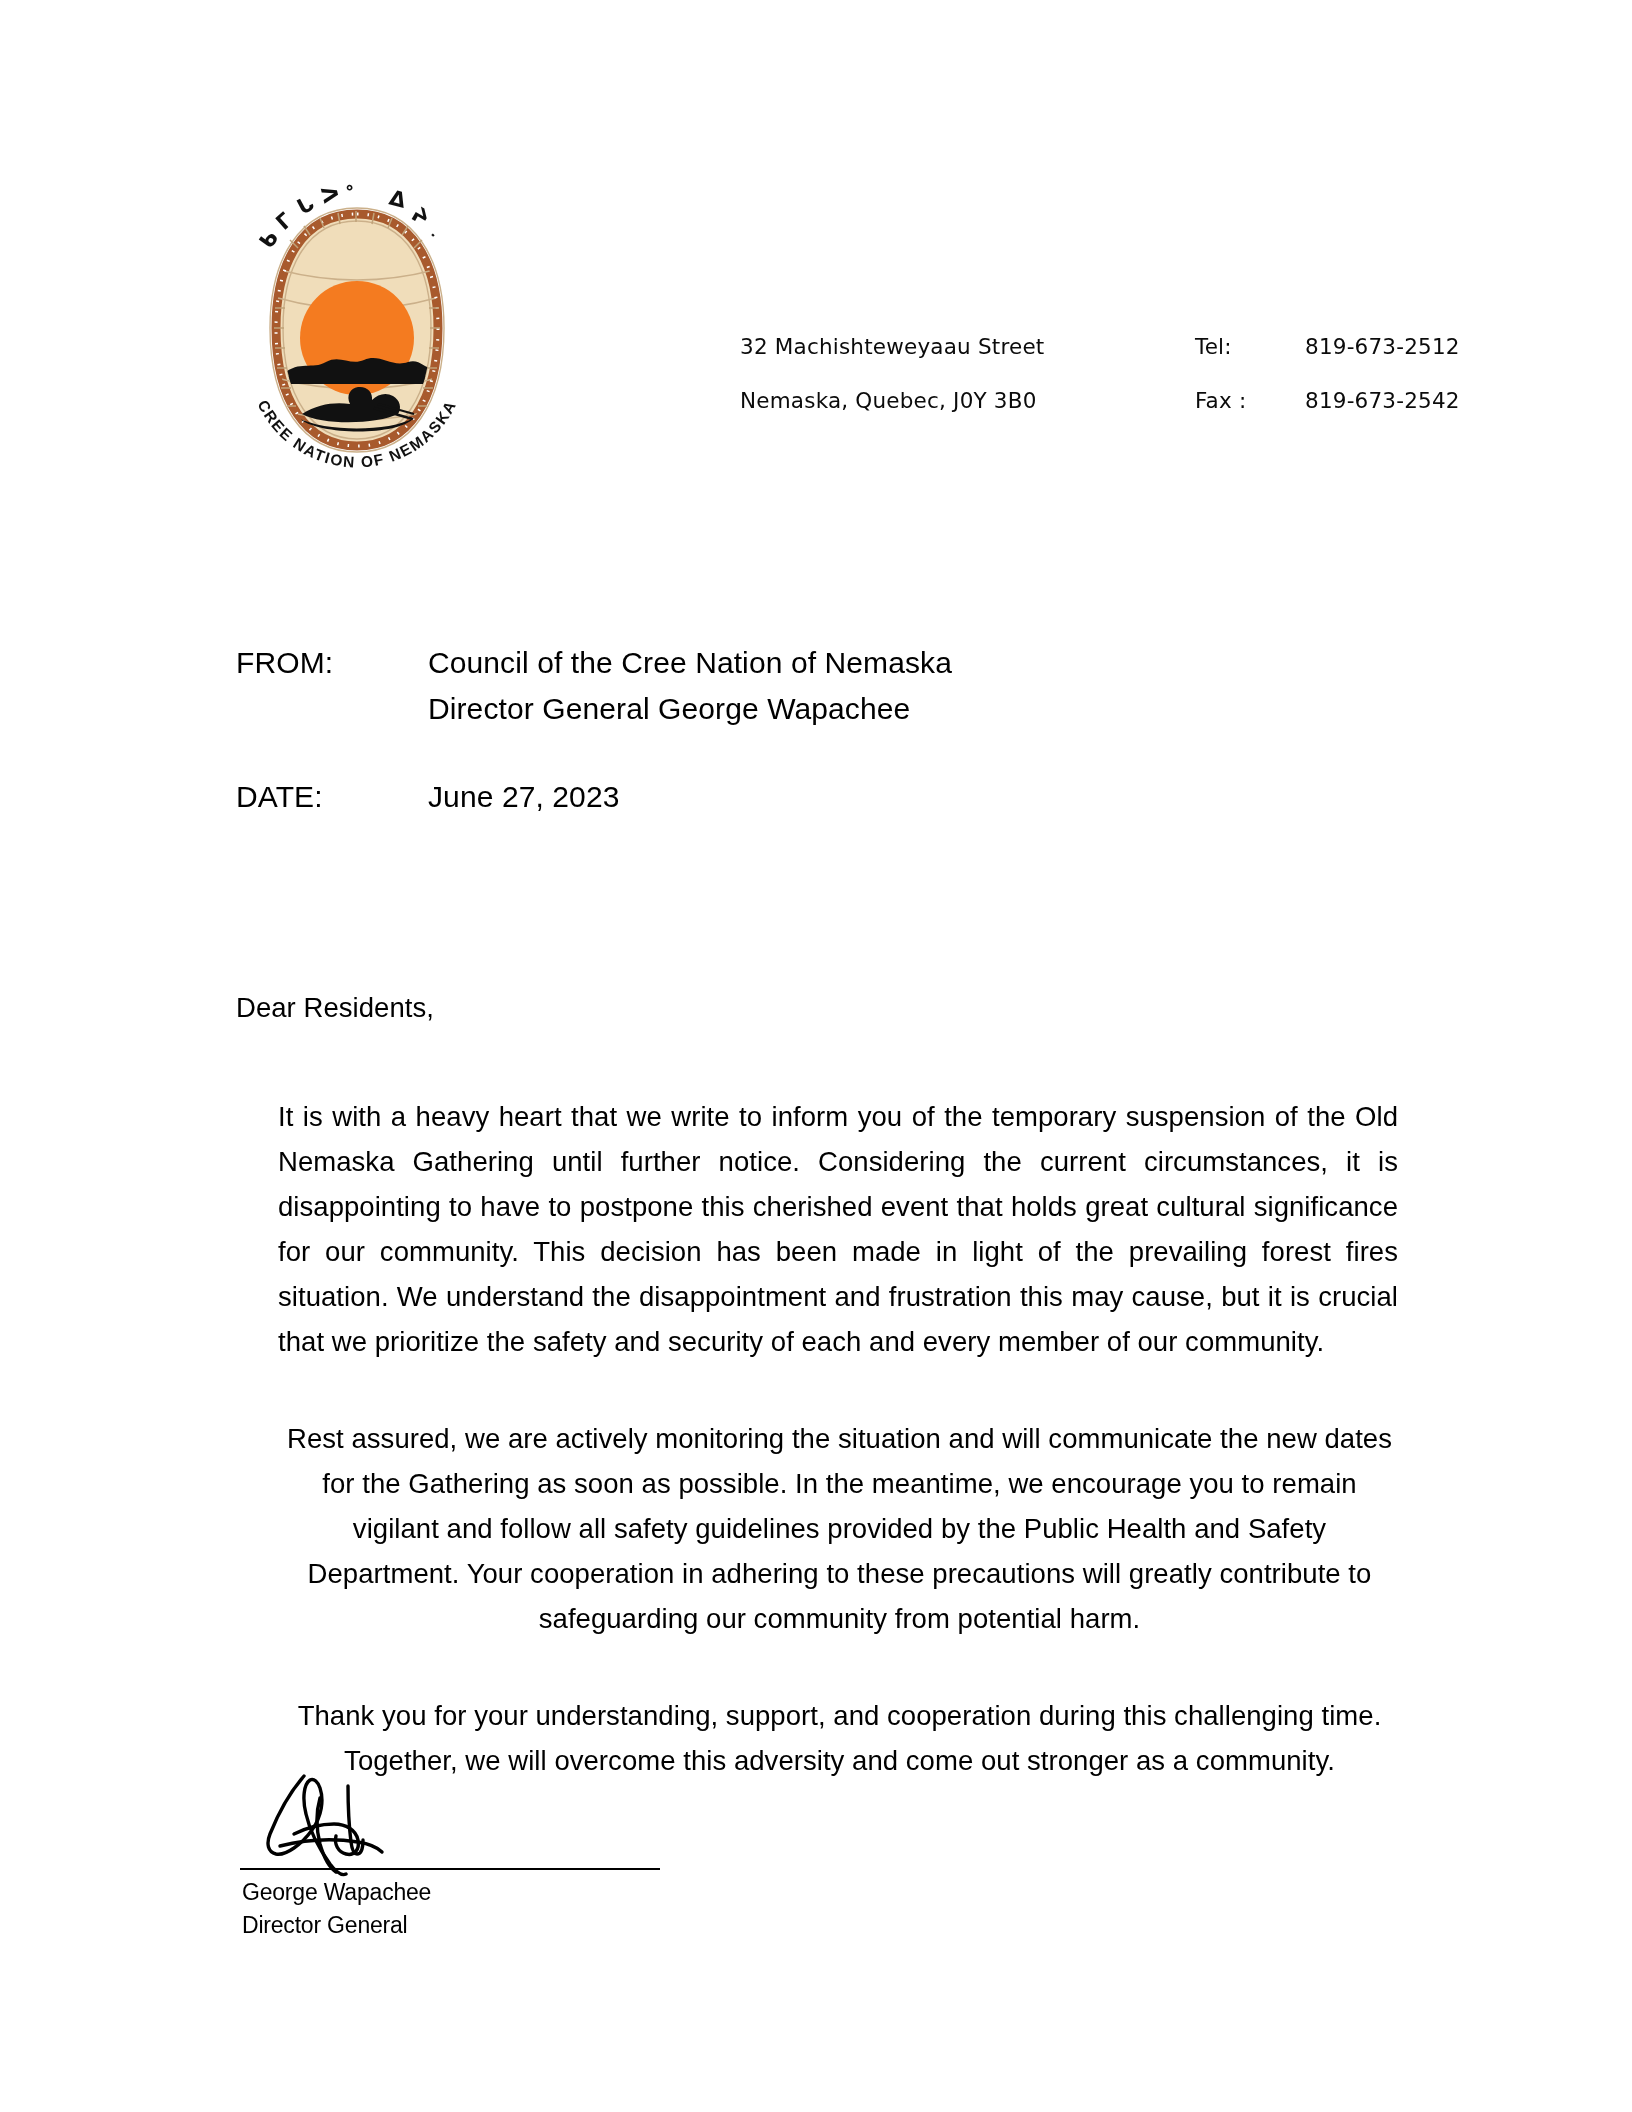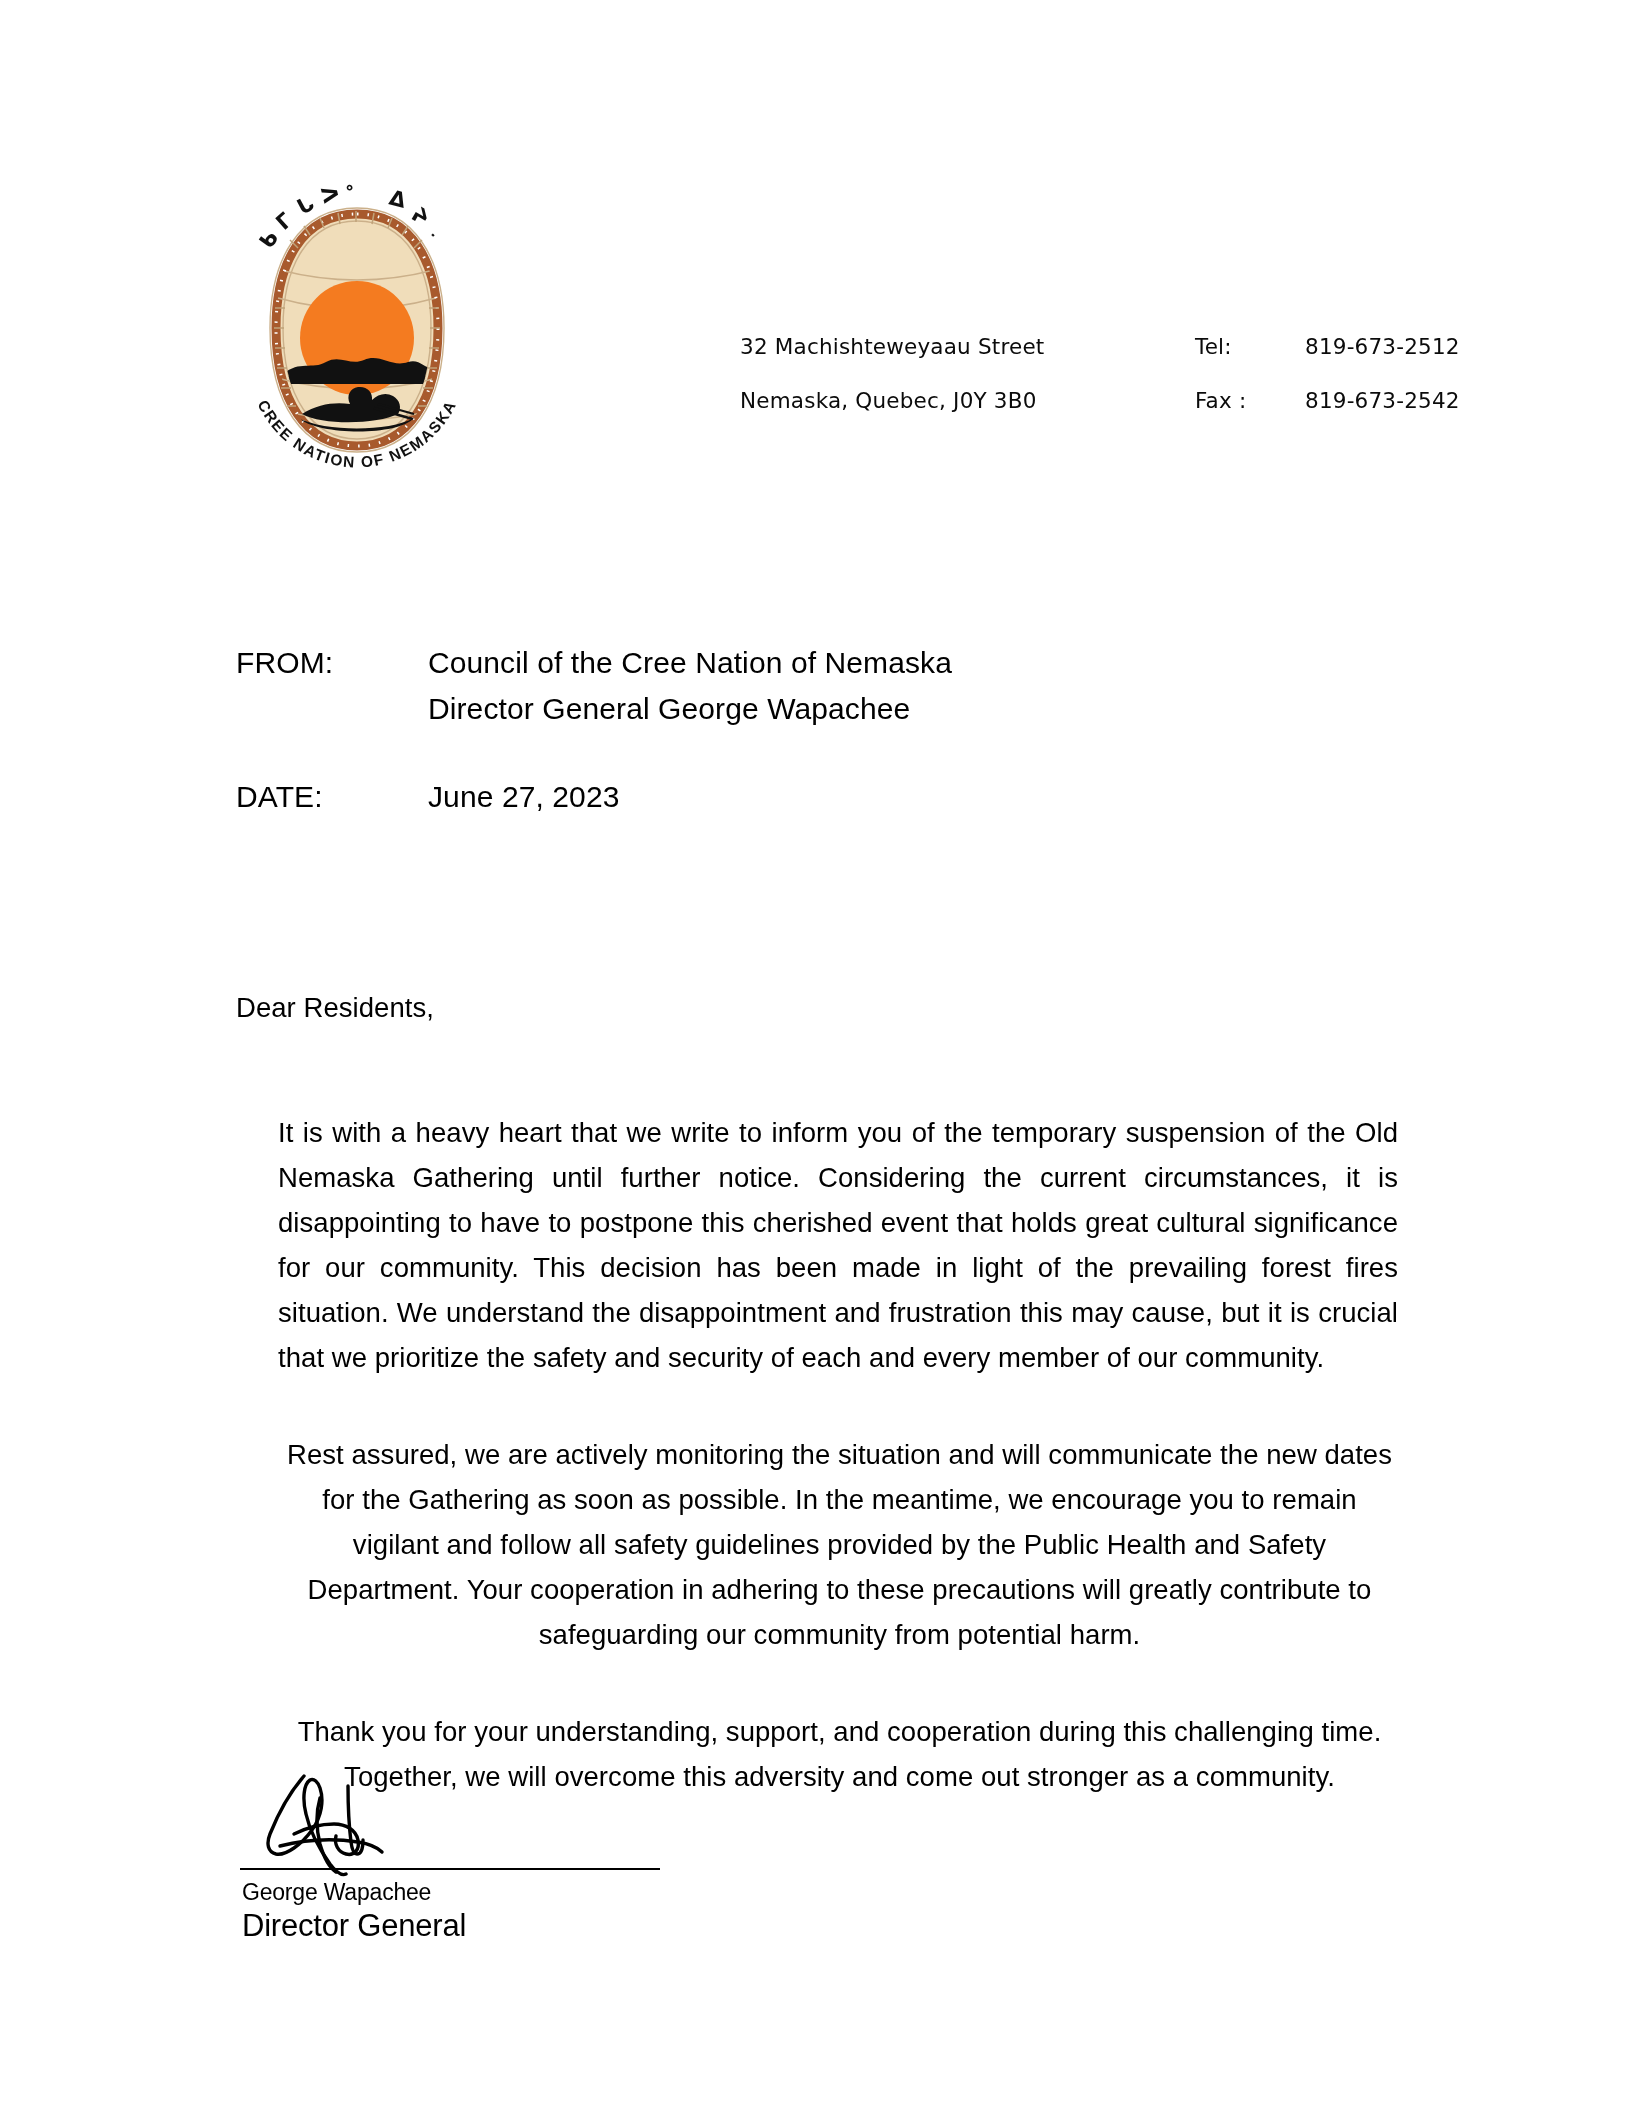--- a/index.html
+++ b/index.html
@@ -76,21 +76,21 @@
   
   .body-text {
     position: absolute;
     left: 236px;
     top: 985px;
     width: 1162px;
     font-size: 27.5px;
     line-height: 45px;
     letter-spacing: 0.05px;
   }
-  .salutation { margin: 0 0 80px 0; }
+  .salutation { margin: 0 0 64px 0; }
   .para { margin: 0 0 52px 0; }
   .para.justify { text-align: justify; text-justify: inter-word; margin-left: 42px; }
   .para.left { text-align: center; margin-left: 45px; }
   .para:last-child { margin-bottom: 0; }
 
   
   .signature-block {
     position: absolute;
     left: 240px;
     top: 1768px;
@@ -120,21 +120,21 @@
     font-size: 23px;
     line-height: 33px;
     font-weight: normal;
     letter-spacing: -0.2px;
   }
   .sig-title {
     position: absolute;
     left: 2px;
     top: 141px;
     font-family: "Liberation Sans", sans-serif;
-    font-size: 31px;
+    font-size: 23px;
     line-height: 33px;
     letter-spacing: -0.2px;
   }
 </style>
 </head>
 <body>
 
 <div id="page">
 
   <div class="letterhead">

